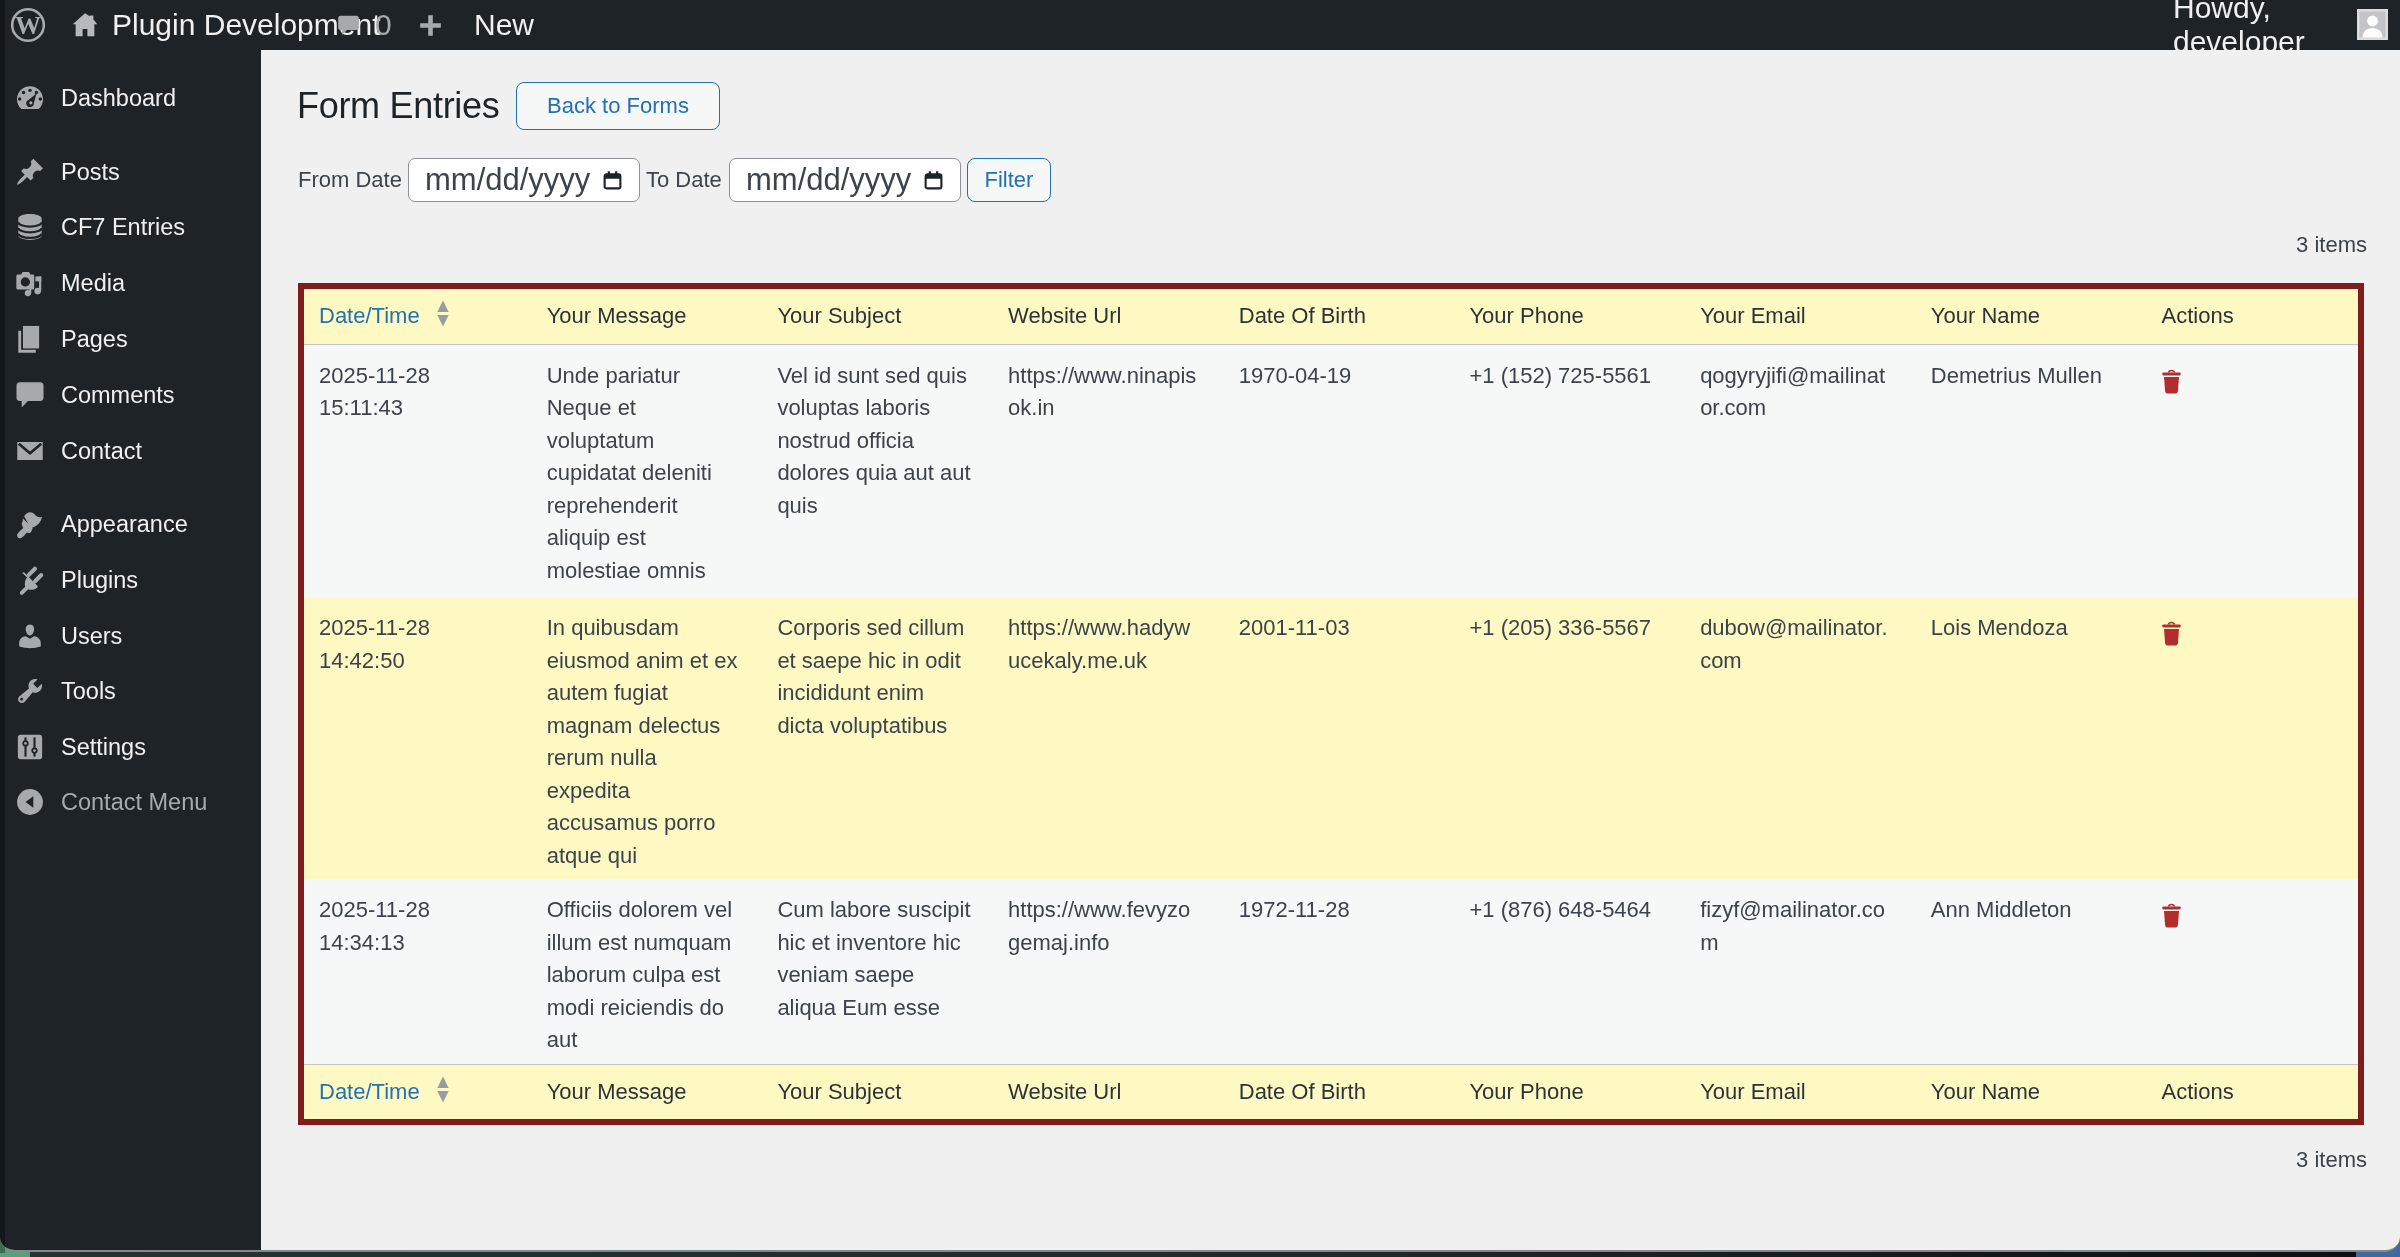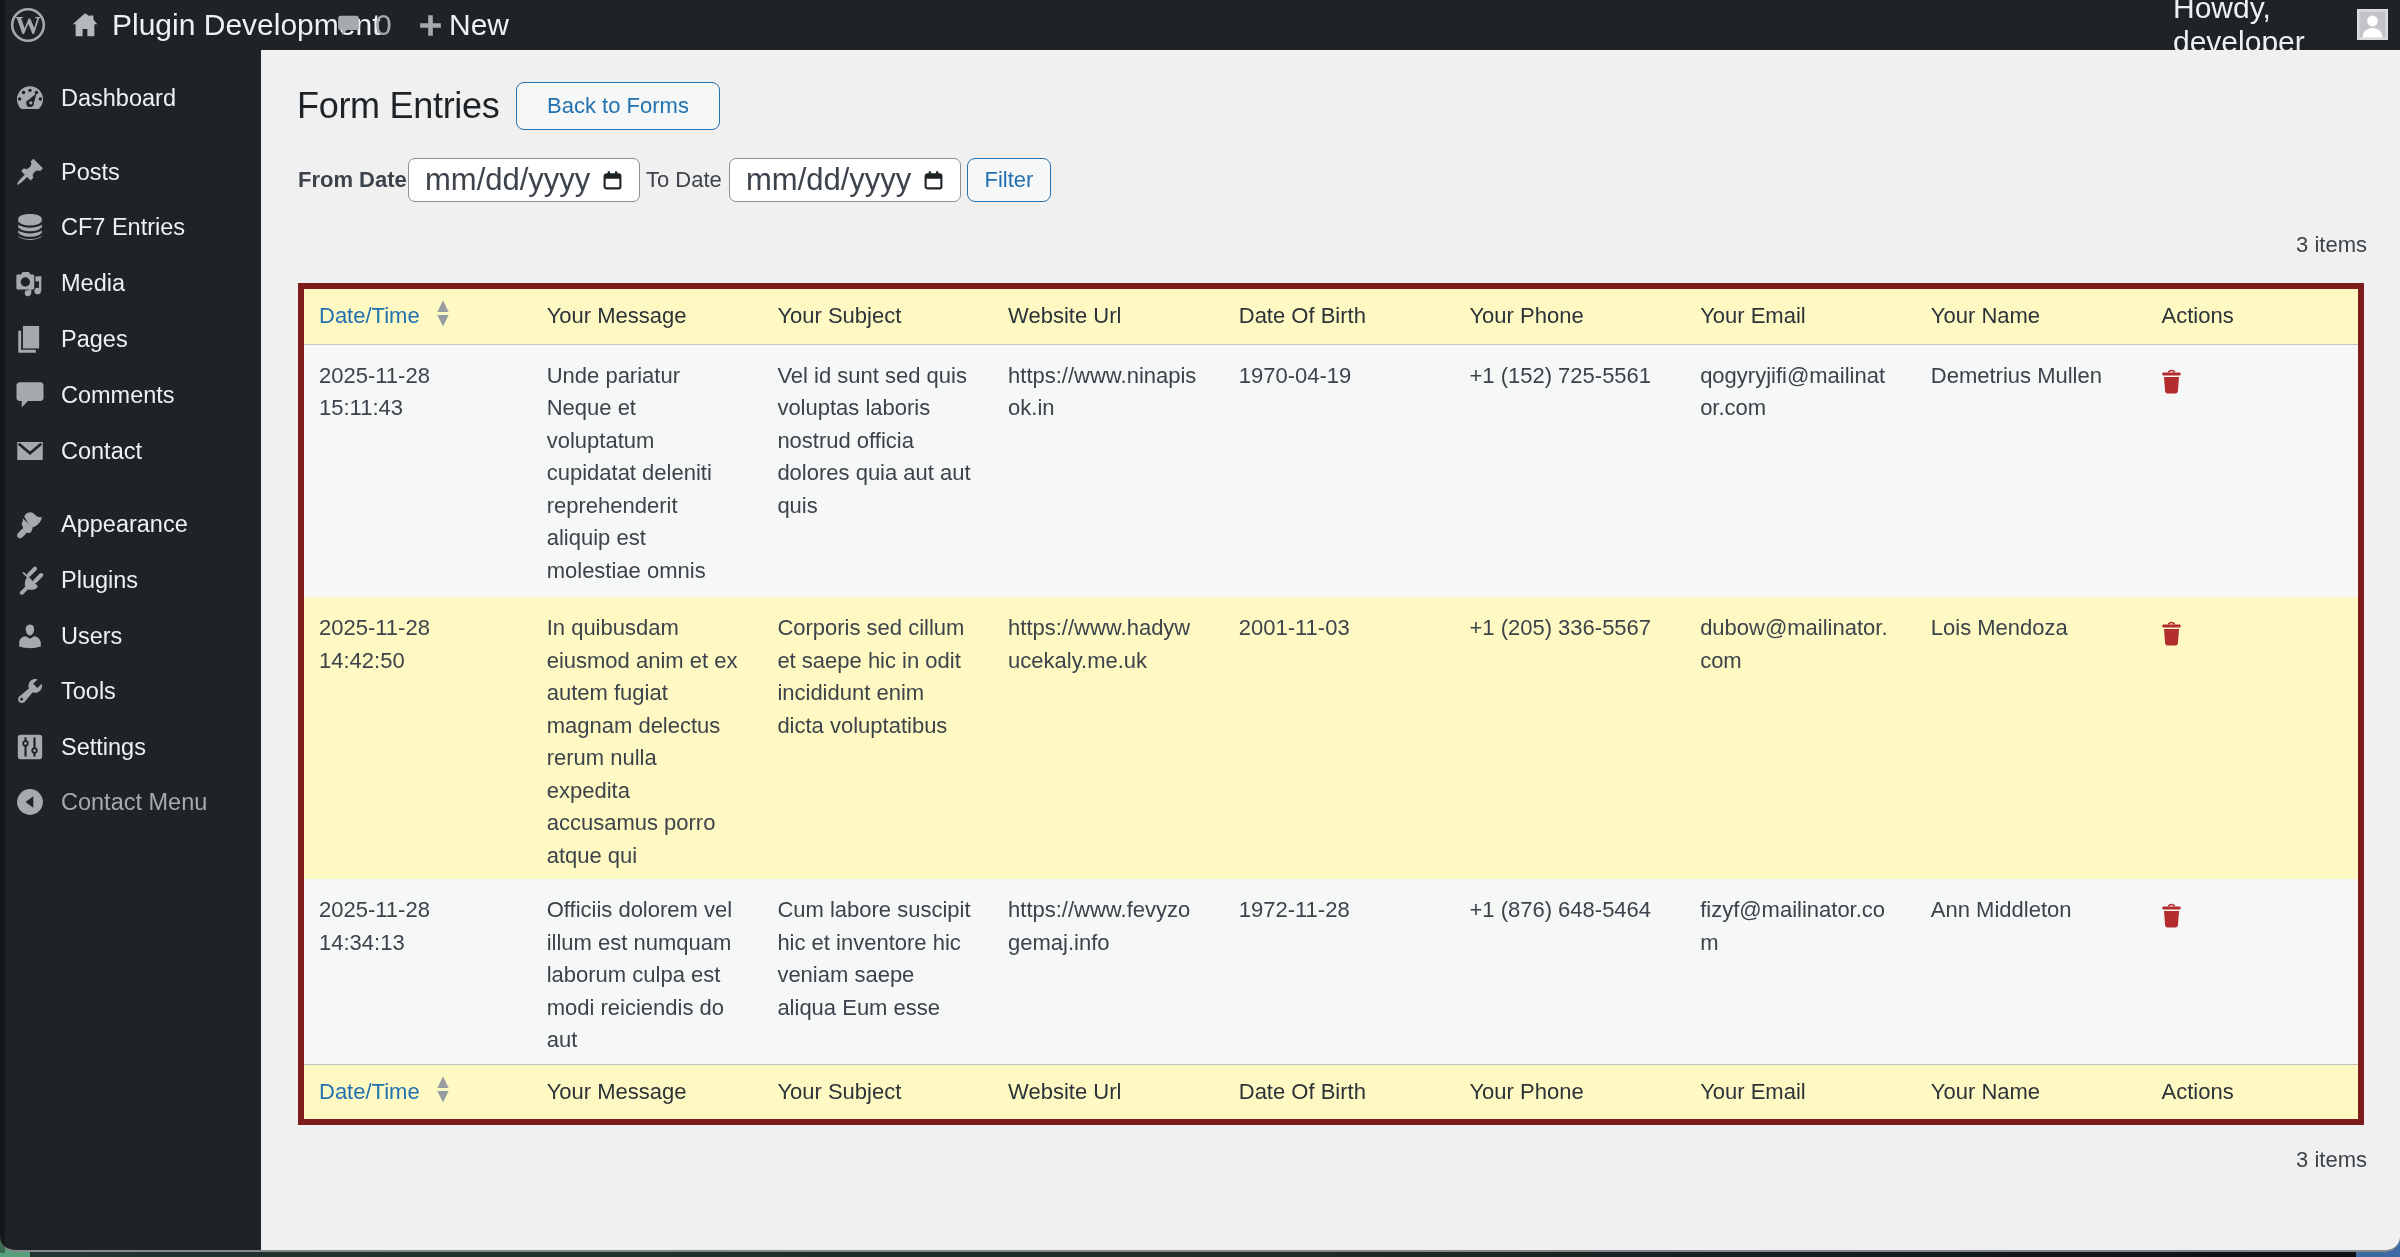--- a/index.html
+++ b/index.html
@@ -74,21 +74,21 @@
         </svg>
       </div>
     <div class="ab-item" style="left:375px;">
         <span class="ab-text ab-gray">0</span>
       </div>
     <div class="ab-item" style="left:419px;">
         <svg width="23" height="23" viewBox="0 0 20 20" fill="#a7aaad">
           <path d="M8 1 h4 v7 h7 v4 h-7 v7 H8 v-7 H1 V8 h7 Z"></path>
         </svg>
       </div>
-    <div class="ab-item" style="left:449px;justify-content:flex-end;">
+    <div class="ab-item" style="left:474px;justify-content:flex-end;">
         <span class="ab-text">New</span>
       </div>
     <div class="ab-item" style="left:2173px;">
         <span class="ab-text">Howdy, developer</span>
       </div>
     <div class="ab-item" style="left:2357px;top:9px;height:31px;">
         <svg width="31" height="31" viewBox="0 0 31 31">
           <rect x="0" y="0" width="31" height="31" fill="#dcdcde"></rect>
           <rect x="2.5" y="2.5" width="26" height="26" fill="#c3c4c7"></rect>
           <circle cx="15.5" cy="12" r="5.4" fill="#fff"></circle>
@@ -208,21 +208,21 @@
           <path d="M12.2 6.1 7 10 12.2 13.9 Z" fill="#1d2327"></path>
         </svg>
       <span class="lbl dim">Contact Menu</span>
     </div>
   </div>
 
   <div class="content">
     <h1 class="fe">Form Entries</h1>
     <div class="btn-sec" id="backbtn">Back to Forms</div>
 
-    <span class="flabel" style="left:37px;font-weight:bold;">From Date</span>
+    <span class="flabel" style="left:37px;">From Date</span>
     <div class="dinput" style="left:147px;">
         <span class="ph">mm/dd/yyyy</span>
       <svg width="21" height="21" viewBox="0 0 24 24">
           <rect x="3" y="5" width="18" height="16" rx="2" fill="none" stroke="#1d2327" stroke-width="2.4"></rect>
           <rect x="3" y="5" width="18" height="5" fill="#1d2327"></rect>
           <rect x="6.5" y="1.5" width="2.6" height="5" fill="#1d2327"></rect>
           <rect x="14.9" y="1.5" width="2.6" height="5" fill="#1d2327"></rect>
         </svg>
     </div>
     <span class="flabel" style="left:385px;">To Date</span>

